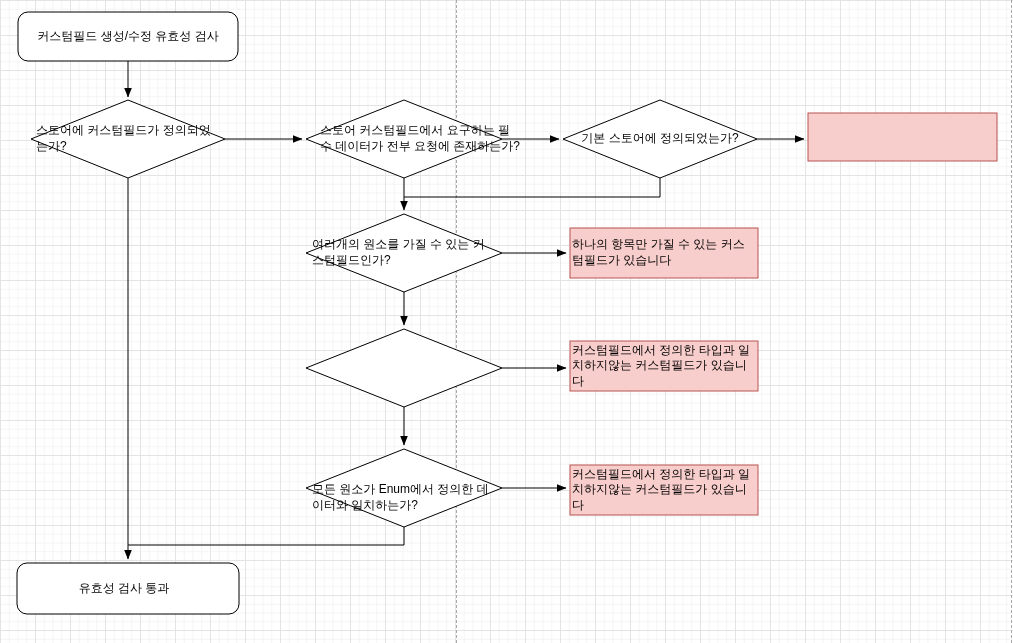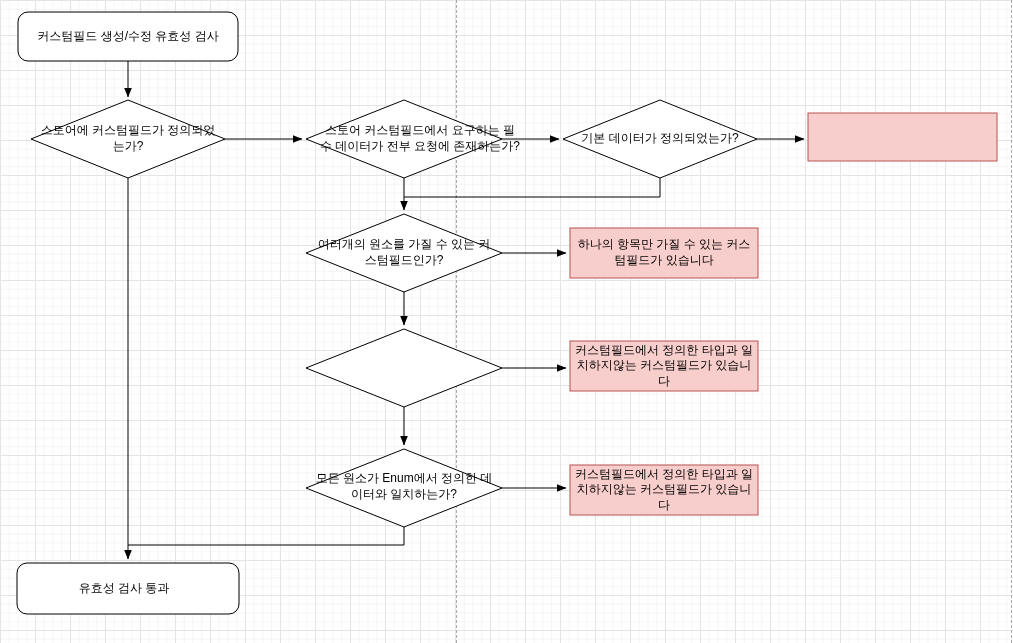--- a/index.html
+++ b/index.html
@@ -22,21 +22,20 @@
     border-left:1px dashed #a9a9a9;
   }
   svg.shapes { position:absolute; left:0; top:0; }
   .shape-terminal { fill:#ffffff; stroke:#000000; stroke-width:1; }
   .shape-decision { fill:#ffffff; stroke:#000000; stroke-width:1; }
   .shape-error    { fill:#f8cecc; stroke:#b85450; stroke-width:1; }
   .edge { fill:none; stroke:#000000; stroke-width:1; }
   .label {
     position:absolute;
     display:flex; align-items:center; justify-content:center;
-    text-align:center;
     font-size:12px; line-height:1.3; color:#000000;
     pointer-events:none;
   }
 </style>
 </head>
 <body>
 
 <div class="canvas">
 
   <div class="page-divider" style="left:456px"></div>
@@ -76,29 +75,29 @@
     <rect class="shape-error" x="570" y="465" width="188" height="50"></rect>
     <rect class="shape-terminal" x="17" y="563" width="222" height="51" rx="10" ry="10"></rect>
   </svg>
 
   <div class="label" style="left:18px;top:12px;width:220px;height:49px">커스텀필드 생성/수정 유효성 검사</div>
 
   <div class="label" style="left:36px;top:119px;width:184px;height:40px">스토어에 커스텀필드가 정의되었는가?</div>
 
   <div class="label" style="left:320px;top:113px;width:200px;height:52px">스토어 커스텀필드에서 요구하는 필수 데이터가 전부 요청에 존재하는가?</div>
 
-  <div class="label" style="left:568px;top:119px;width:184px;height:40px">기본 데이터가 정의되었는가?</div>
+  <div class="label" style="left:568px;top:119px;width:184px;height:40px">기본 스토어에 정의되었는가?</div>
 
 
   <div class="label" style="left:312px;top:227px;width:184px;height:52px">여러개의 원소를 가질 수 있는 커스텀필드인가?</div>
 
   <div class="label" style="left:572px;top:228px;width:184px;height:50px">하나의 항목만 가질 수 있는 커스텀필드가 있습니다</div>
 
 
   <div class="label" style="left:572px;top:341px;width:184px;height:50px">커스텀필드에서 정의한 타입과 일치하지않는 커스텀필드가 있습니다</div>
 
-  <div class="label" style="left:312px;top:461px;width:184px;height:52px">모든 원소가 Enum에서 정의한 데이터와 일치하는가?</div>
+  <div class="label" style="left:312px;top:472px;width:184px;height:52px">모든 원소가 Enum에서 정의한 데이터와 일치하는가?</div>
 
   <div class="label" style="left:572px;top:465px;width:184px;height:50px">커스텀필드에서 정의한 타입과 일치하지않는 커스텀필드가 있습니다</div>
 
   <div class="label" style="left:17px;top:563px;width:214px;height:51px">유효성 검사 통과</div>
 
 </div>
 
 </body></html>

